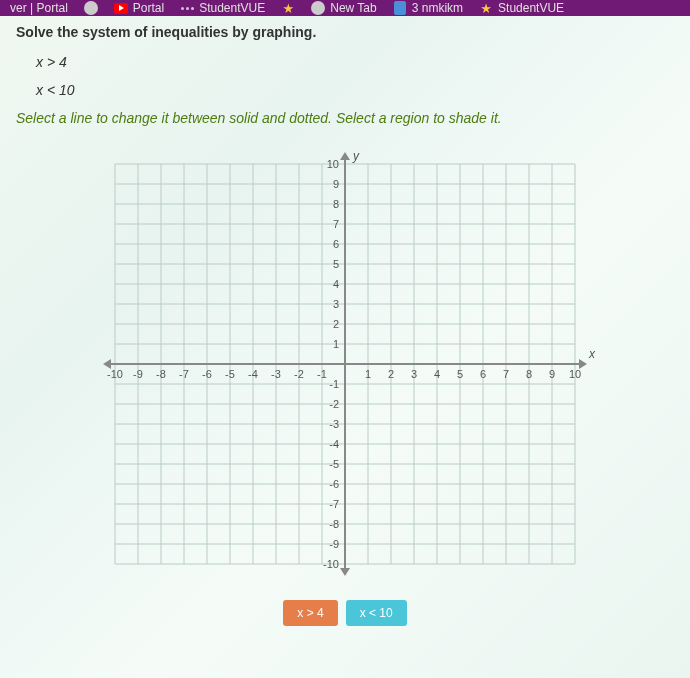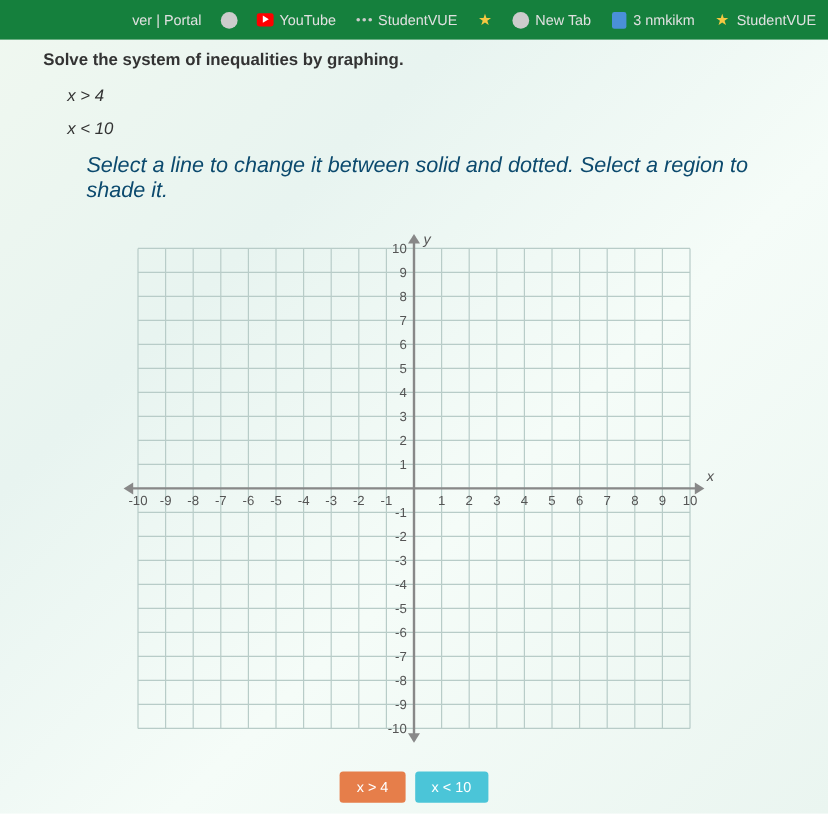--- a/index.html
+++ b/index.html
@@ -4,68 +4,66 @@
   <style>
     * { margin: 0; padding: 0; box-sizing: border-box; }
     body {
       font-family: Arial, sans-serif;
       background: linear-gradient(135deg, #f0f8f0 0%, #e8f4f0 30%, #f5fcf8 60%, #eaf5f0 100%);
       width: 690px;
       height: 678px;
       overflow: hidden;
     }
     .bookmarks-bar {
-      background: #15803d;
-      height: 33px;
+      background: #701a75;
+      height: 16px;
       display: flex;
       align-items: center;
       padding: 0 4px;
       gap: 4px;
       overflow: hidden;
       white-space: nowrap;
-      justify-content: flex-end;
     }
     .bookmark {
       display: flex;
       align-items: center;
       gap: 5px;
       color: #e0e0e0;
       font-size: 12px;
       padding: 2px 6px;
       cursor: pointer;
     }
     .bookmark-icon {
       width: 14px;
       height: 14px;
       display: inline-flex;
       align-items: center;
       justify-content: center;
     }
     .content {
-      padding: 8px 36px;
+      padding: 8px 16px;
       color: #333;
     }
     .prompt {
       font-size: 14px;
       font-weight: bold;
       margin-bottom: 14px;
     }
     .inequality {
       font-size: 14px;
       margin-left: 20px;
       margin-bottom: 12px;
       font-style: italic;
     }
     .instruction {
-      font-size: 18px;
+      font-size: 14px;
       font-style: italic;
-      color: #0c4a6e;
+      color: #4d7c0f;
       margin-top: 8px;
       margin-bottom: 8px;
-      margin-left: 36px;
     }
     .graph-wrap {
       display: flex;
       justify-content: center;
       margin-top: 4px;
     }
     .graph-canvas {
       position: relative;
       width: 520px;
       height: 460px;
@@ -120,21 +118,21 @@
     </div>
     <div class="bookmark">
       <span class="bookmark-icon">
         <span class="ic-globe"></span>
       </span>
     </div>
     <div class="bookmark">
       <span class="bookmark-icon">
         <span class="ic-yt"></span>
       </span>
-      <span>YouTube</span>
+      <span>Portal</span>
     </div>
     <div class="bookmark">
       <span class="bookmark-icon">
         <span class="ic-dash">
           <span></span>
           <span></span>
           <span></span>
         </span>
       </span>
       <span>StudentVUE</span>

